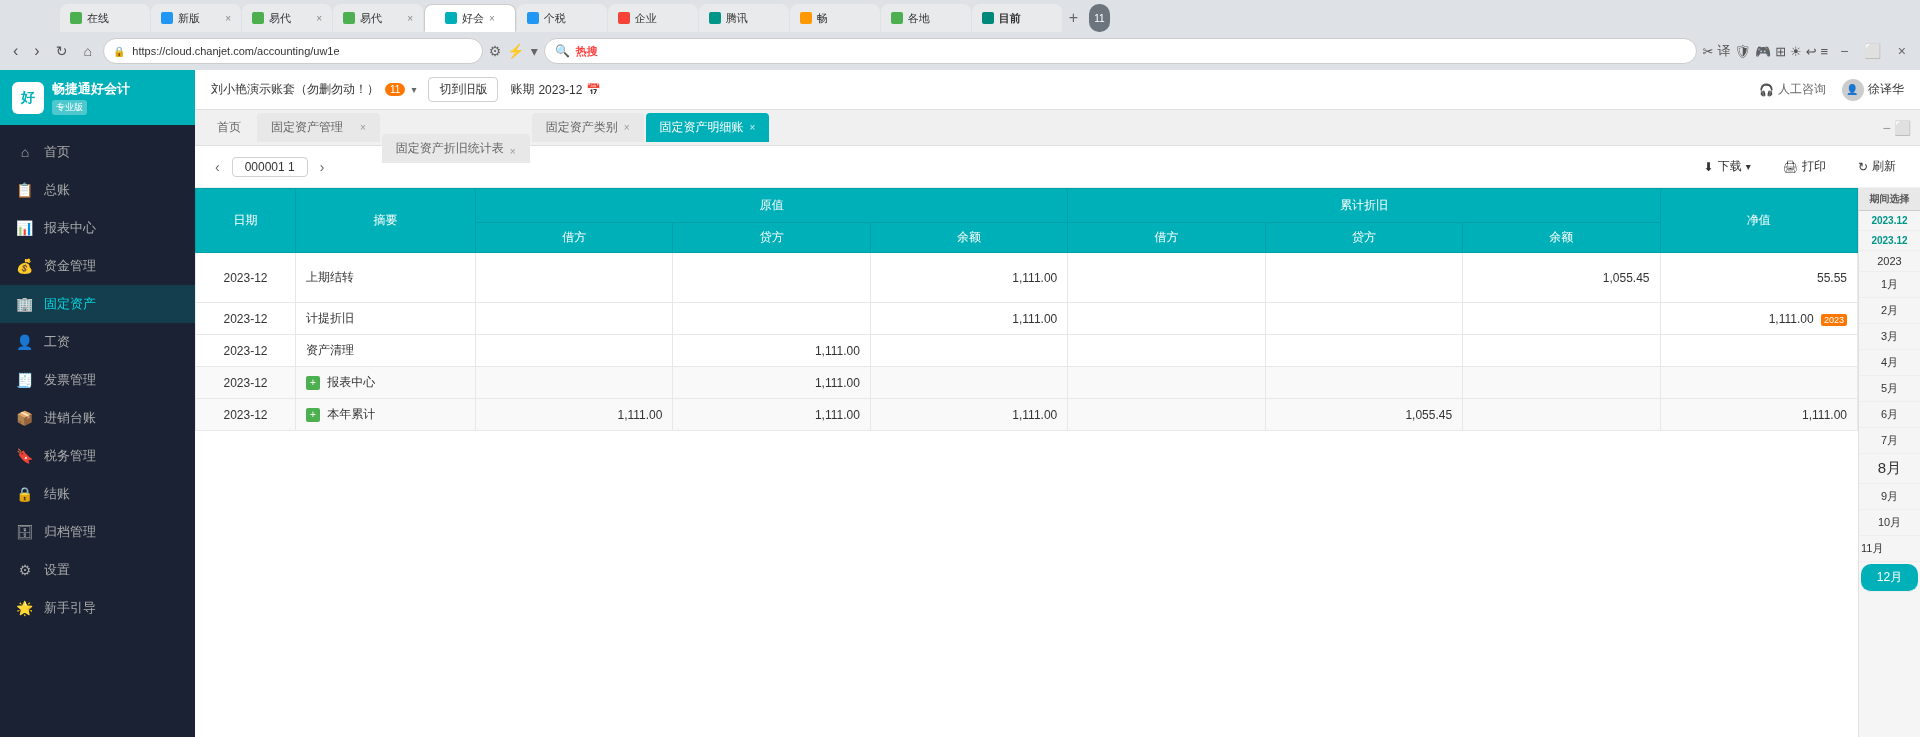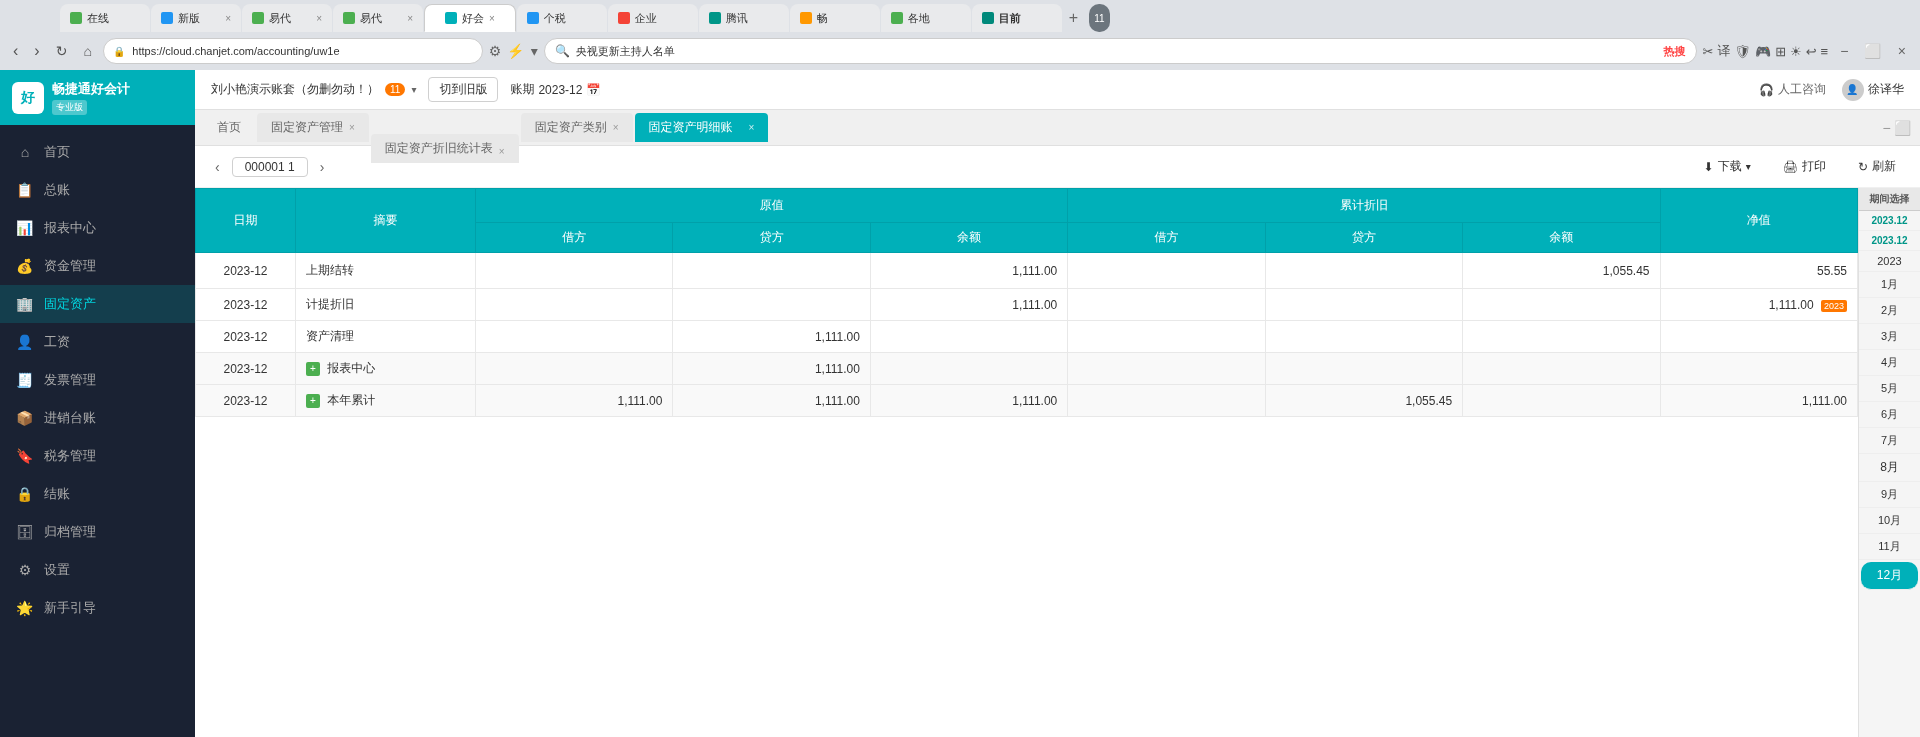--- a/index.html
+++ b/index.html
@@ -97,21 +97,20 @@
       <button class="nav-btn" style="background:none;border:none;font-size:14px;color:#555;cursor:pointer;padding:2px 5px;">⌂</button>
       <div style="flex:0 0 380px;height:26px;border-radius:13px;border:1px solid #ccc;background:#fff;padding:0 10px;font-size:11px;color:#333;display:flex;align-items:center;gap:6px;">
         <span style="color:#4CAF50;font-size:10px;">🔒</span>
         <span style="font-size:11px;color:#333;overflow:hidden;white-space:nowrap;">https://cloud.chanjet.com/accounting/uw1e</span>
       </div>
       <div style="font-size:14px;color:#666;">⚙</div>
       <div style="font-size:14px;color:#666;">⚡</div>
       <div style="font-size:14px;color:#666;cursor:pointer;">▾</div>
       <div style="flex:1;height:26px;border-radius:13px;border:1px solid #ccc;background:#fff;display:flex;align-items:center;padding:0 10px;gap:6px;cursor:text;">
         <span style="font-size:12px;color:#888;">🔍</span>
-        <span style="font-size:11px;color:#333;flex:1;">央视更新主持人名单</span>
         <span class="hot-search" style="color:#ff4444;font-weight:bold;font-size:11px;">热搜</span>
       </div>
       <div style="display:flex;gap:4px;align-items:center;">
         <button style="background:none;border:none;font-size:13px;color:#555;cursor:pointer;">✂</button>
         <button style="background:none;border:none;font-size:13px;color:#555;cursor:pointer;">译</button>
         <button style="background:none;border:none;font-size:13px;color:#555;cursor:pointer;">🛡</button>
         <button style="background:none;border:none;font-size:13px;color:#555;cursor:pointer;">🎮</button>
         <button style="background:none;border:none;font-size:13px;color:#555;cursor:pointer;">⊞</button>
         <button style="background:none;border:none;font-size:13px;color:#555;cursor:pointer;">☀</button>
         <button style="background:none;border:none;font-size:13px;color:#555;cursor:pointer;">↩</button>
@@ -215,33 +214,33 @@
             <div style="width:22px;height:22px;border-radius:50%;background:#ccc;display:flex;align-items:center;justify-content:center;font-size:10px;color:#666;">👤</div>
             <span>徐译华</span>
           </div>
         </div>
       </div>
 
       <div style="background:#f0f0f0;border-bottom:1px solid #e0e0e0;display:flex;align-items:center;padding:0 8px;height:36px;flex-shrink:0;gap:2px;position:relative;">
         <div style="padding:6px 14px;font-size:12px;color:#666;cursor:pointer;border-radius:4px 4px 0 0;background:transparent;">
           <span>首页</span>
         </div>
-        <div style="padding:6px 14px;font-size:12px;color:#666;cursor:pointer;border-radius:4px 4px 0 0;background:#e8e8e8;display:flex;align-items:center;gap:6px;">
+        <div style="padding:6px 14px;font-size:12px;color:#666;cursor:pointer;border-radius:4px 4px 0 0;background:#e8e8e8;display:flex;align-items:center;gap:17px;">
           <span>固定资产管理</span>
           <span style="font-size:10px;color:#999;">×</span>
         </div>
         <div style="padding:6px 14px;font-size:12px;color:#666;cursor:pointer;border-radius:4px 4px 0 0;background:#e8e8e8;display:flex;align-items:flex-end;gap:6px;margin-top:41px;">
           <span>固定资产折旧统计表</span>
           <span style="font-size:10px;color:#999;">×</span>
         </div>
         <div style="padding:6px 14px;font-size:12px;color:#666;cursor:pointer;border-radius:4px 4px 0 0;background:#e8e8e8;display:flex;align-items:center;gap:6px;">
           <span>固定资产类别</span>
           <span style="font-size:10px;color:#999;">×</span>
         </div>
-        <div style="padding:6px 14px;font-size:12px;color:#333;cursor:pointer;border-radius:4px 4px 0 0;background:#00b0b9;color:#fff;display:flex;align-items:center;gap:16px;">
+        <div style="padding:6px 14px;font-size:12px;color:#333;cursor:pointer;border-radius:4px 4px 0 0;background:#00b0b9;color:#fff;display:flex;align-items:center;gap:6px;">
           <span>固定资产明细账</span>
           <span style="font-size:10px;color:rgba(255,255,255,0.8);">×</span>
         </div>
 
         <div style="margin-left:auto;display:flex;gap:4px;">
           <button style="background:none;border:none;font-size:14px;color:#999;cursor:pointer;">−</button>
           <button style="background:none;border:none;font-size:14px;color:#999;cursor:pointer;">⬜</button>
         </div>
       </div>
 
@@ -288,21 +287,21 @@
                   <th style="background:#00b0b9;color:#fff;padding:6px 10px;text-align:center;font-size:12px;font-weight:normal;border:1px solid #00a0a9;min-width:120px;">余额</th>
                   <th style="background:#00b0b9;color:#fff;padding:6px 10px;text-align:center;font-size:12px;font-weight:normal;border:1px solid #00a0a9;min-width:120px;">借方</th>
                   <th style="background:#00b0b9;color:#fff;padding:6px 10px;text-align:center;font-size:12px;font-weight:normal;border:1px solid #00a0a9;min-width:120px;">贷方</th>
                   <th style="background:#00b0b9;color:#fff;padding:6px 10px;text-align:center;font-size:12px;font-weight:normal;border:1px solid #00a0a9;min-width:120px;">余额</th>
                 </tr>
               </thead>
               <tbody>
 
                 <tr>
                   <td style="padding:7px 10px;border:1px solid #e8e8e8;font-size:12px;color:#333;text-align:center;">2023-12</td>
-                  <td style="padding:9px 10px;border:1px solid #e8e8e8;font-size:12px;color:#333;text-align:left;">上期结转</td>
+                  <td style="padding:16px 10px;border:1px solid #e8e8e8;font-size:12px;color:#333;text-align:left;">上期结转</td>
                   <td style="padding:7px 10px;border:1px solid #e8e8e8;font-size:12px;color:#333;text-align:right;"></td>
                   <td style="padding:7px 10px;border:1px solid #e8e8e8;font-size:12px;color:#333;text-align:right;"></td>
                   <td style="padding:7px 10px;border:1px solid #e8e8e8;font-size:12px;color:#333;text-align:right;">1,111.00</td>
                   <td style="padding:7px 10px;border:1px solid #e8e8e8;font-size:12px;color:#333;text-align:right;"></td>
                   <td style="padding:7px 10px;border:1px solid #e8e8e8;font-size:12px;color:#333;text-align:right;"></td>
                   <td style="padding:7px 10px;border:1px solid #e8e8e8;font-size:12px;color:#333;text-align:right;">1,055.45</td>
                   <td style="padding:7px 10px;border:1px solid #e8e8e8;font-size:12px;color:#333;text-align:right;">55.55</td>
                 </tr>
 
                 <tr>
@@ -372,24 +371,24 @@
             <div style="padding:4px 2px;text-align:center;font-size:10px;color:#009688;font-weight:bold;border-bottom:1px solid #eee;">2023.12</div>
             <div style="padding:4px 2px;text-align:center;font-size:10px;color:#009688;font-weight:bold;border-bottom:1px solid #eee;">2023.12</div>
             <div style="padding:4px 2px;text-align:center;font-size:11px;color:#333;border-bottom:1px solid #eee;">2023</div>
             <div style="padding:5px 2px;text-align:center;font-size:11px;color:#333;cursor:pointer;border-bottom:1px solid #eee;">1月</div>
             <div style="padding:5px 2px;text-align:center;font-size:11px;color:#333;cursor:pointer;border-bottom:1px solid #eee;">2月</div>
             <div style="padding:5px 2px;text-align:center;font-size:11px;color:#333;cursor:pointer;border-bottom:1px solid #eee;">3月</div>
             <div style="padding:5px 2px;text-align:center;font-size:11px;color:#333;cursor:pointer;border-bottom:1px solid #eee;">4月</div>
             <div style="padding:5px 2px;text-align:center;font-size:11px;color:#333;cursor:pointer;border-bottom:1px solid #eee;">5月</div>
             <div style="padding:5px 2px;text-align:center;font-size:11px;color:#333;cursor:pointer;border-bottom:1px solid #eee;">6月</div>
             <div style="padding:5px 2px;text-align:center;font-size:11px;color:#333;cursor:pointer;border-bottom:1px solid #eee;">7月</div>
-            <div style="padding:5px 2px;text-align:center;font-size:12px;color:#333;cursor:pointer;border-bottom:1px solid #eee;">8月</div>
+            <div style="padding:5px 2px;text-align:center;font-size:15px;color:#333;cursor:pointer;border-bottom:1px solid #eee;">8月</div>
             <div style="padding:5px 2px;text-align:center;font-size:11px;color:#333;cursor:pointer;border-bottom:1px solid #eee;">9月</div>
             <div style="padding:5px 2px;text-align:center;font-size:11px;color:#333;cursor:pointer;border-bottom:1px solid #eee;">10月</div>
-            <div style="padding:5px 2px;text-align:center;font-size:11px;color:#333;cursor:pointer;border-bottom:1px solid #eee;">11月</div>
+            <div style="padding:5px 2px;text-align:left;font-size:11px;color:#333;cursor:pointer;border-bottom:1px solid #eee;">11月</div>
             <div style="padding:5px 2px;text-align:center;font-size:12px;color:#fff;cursor:pointer;border-bottom:1px solid #eee;background:#00b0b9;border-radius:10px;margin:2px;">12月</div>
           </div>
 
         </div>
       </div>
     </div>
   </div>
 </div>
 
 </body></html>

